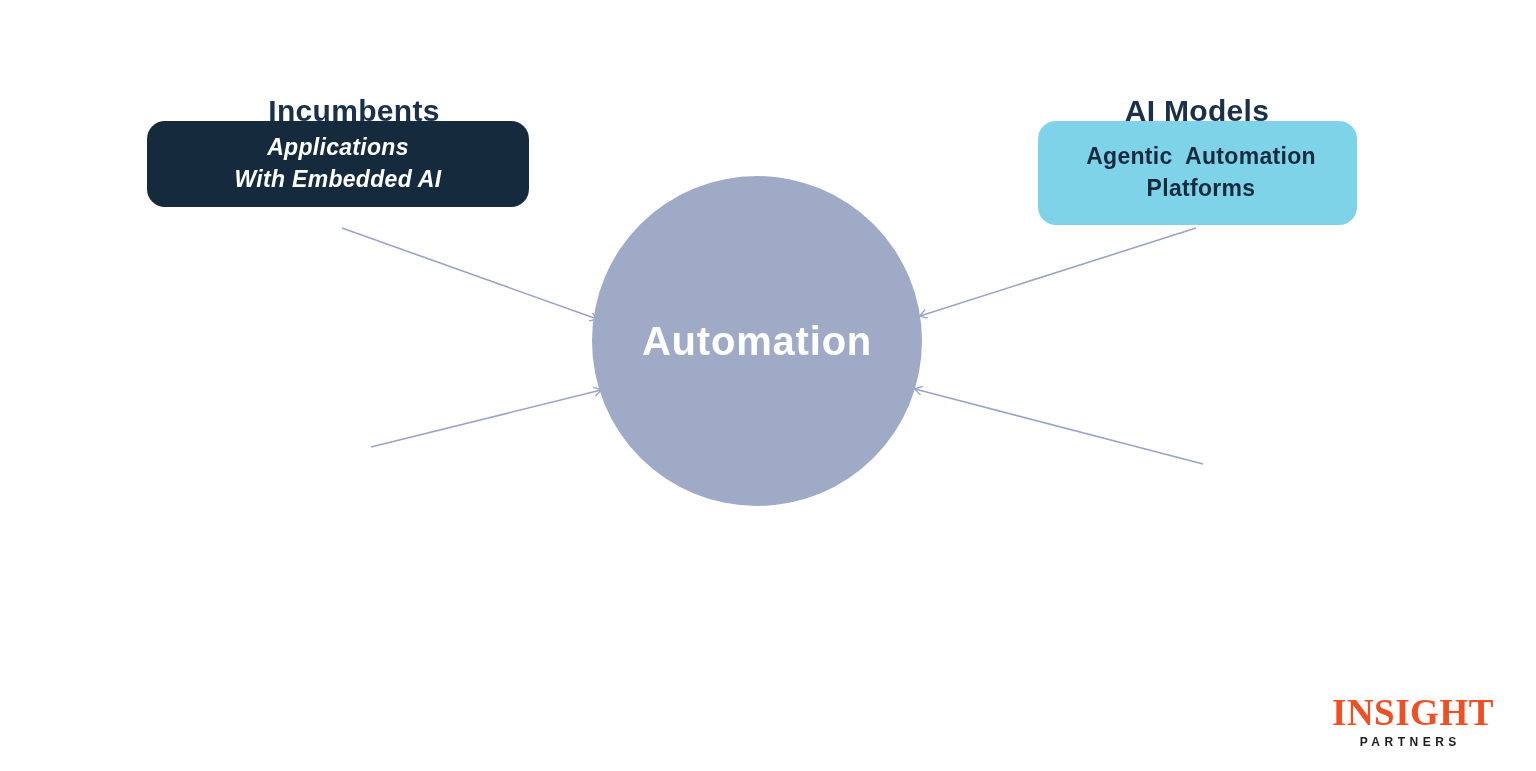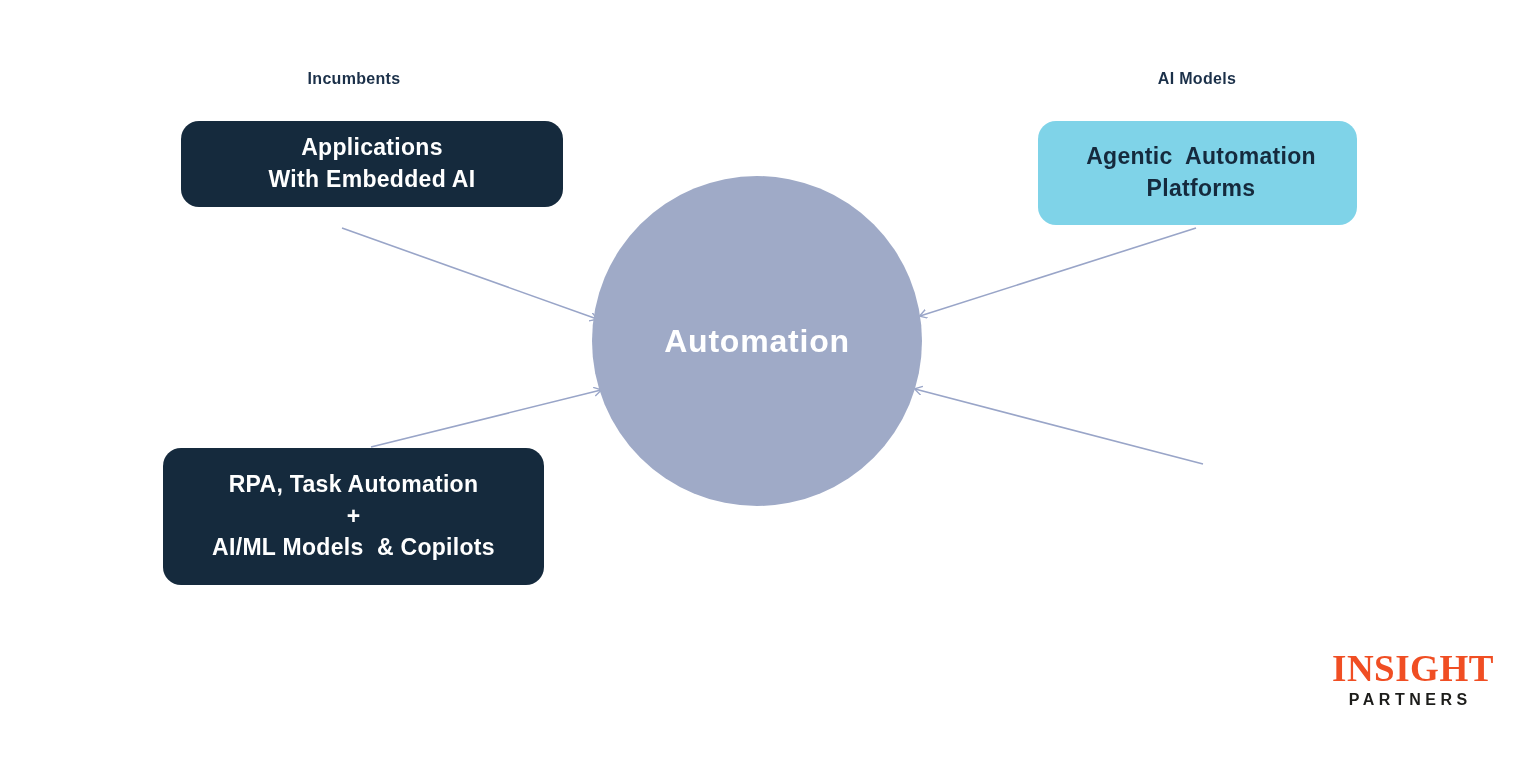--- a/index.html
+++ b/index.html
@@ -15,27 +15,28 @@
   html,body{margin:0;padding:0;background:#ffffff;}
   .stage{
     position:relative;
     width:1536px;height:771px;
     background:#ffffff;
     overflow:hidden;
     font-family:"Liberation Sans", sans-serif;
   }
   .col-heading{
     position:absolute;
-    font-size:16px;
+    font-size:30px;
     font-weight:bold;
     color:var(--heading);
     text-align:center;
     letter-spacing:0.3px;
     transform:translateX(-50%);
     white-space:nowrap;
+    margin-top:24px;
   }
   .node{
     position:absolute;
     border-radius:18px;
     display:flex;
     align-items:center;
     justify-content:center;
     text-align:center;
     font-size:23px;
     font-weight:bold;
@@ -52,21 +53,21 @@
     left:592px;top:176px;
     width:330px;height:330px;
     border-radius:50%;
     background:var(--circle);
     display:flex;
     align-items:center;
     justify-content:center;
   }
   .hub-label{
     color:#ffffff;
-    font-size:32px;
+    font-size:40px;
     font-weight:bold;
     letter-spacing:0.8px;
   }
   svg.connectors{
     position:absolute;
     left:0;top:0;
     width:1536px;height:771px;
     pointer-events:none;
   }
   svg.connectors line{
@@ -85,24 +86,25 @@
     width:152px;
     text-align:center;
   }
   .logo-wordmark{
     font-family:"Liberation Serif", serif;
     font-weight:bold;
     font-size:37px;
     line-height:1.0;
     color:var(--logo-orange);
     letter-spacing:0.5px;
+    margin-top:44px;
   }
   .logo-subtext{
     margin-top:4px;
-    font-size:16px;
+    font-size:12px;
     font-weight:bold;
     color:var(--logo-black);
     letter-spacing:4.5px;
     text-indent:4.5px; 
   }
 </style>
 </head>
 <body>
 
 <div class="stage">
@@ -115,25 +117,22 @@
     </defs>
     <line x1="342" y1="228" x2="597" y2="319" marker-end="url(#arrowhead)"></line>
     <line x1="371" y1="447" x2="601" y2="390" marker-end="url(#arrowhead)"></line>
     <line x1="1196" y1="228" x2="920" y2="316" marker-end="url(#arrowhead)"></line>
     <line x1="1203" y1="464" x2="915" y2="389" marker-end="url(#arrowhead)"></line>
   </svg>
 
   <div class="col-heading" style="left:354px;top:70px;">Incumbents</div>
   <div class="col-heading" style="left:1197px;top:70px;">AI Models</div>
 
-  <div class="node dark" style="left:181px;top:121px;width:382px;height:86px;">Applications
+  <div class="node dark" style="left:147px;top:121px;width:382px;height:86px;font-style:italic;">Applications
 With Embedded AI</div>
-  <div class="node dark" style="left:163px;top:448px;width:381px;height:137px;">RPA, Task Automation
-+
-AI/ML Models  &amp; Copilots</div>
 
   <div class="node blue" style="left:1038px;top:121px;width:319px;height:104px;padding-left:21px;">Agentic  Automation
 Platforms</div>
 
   <div class="hub">
     <span class="hub-label">Automation</span>
   </div>
 
   <div class="logo">
     <div class="logo-wordmark">INSIGHT</div>

